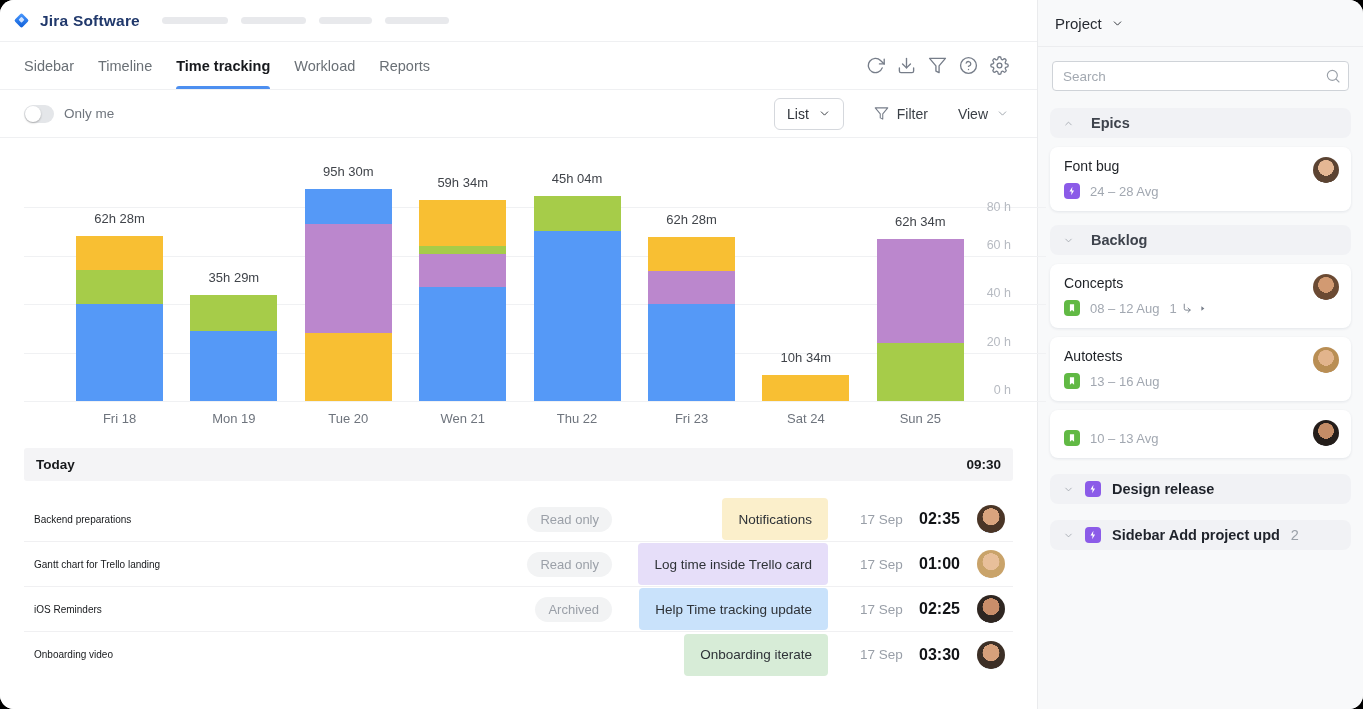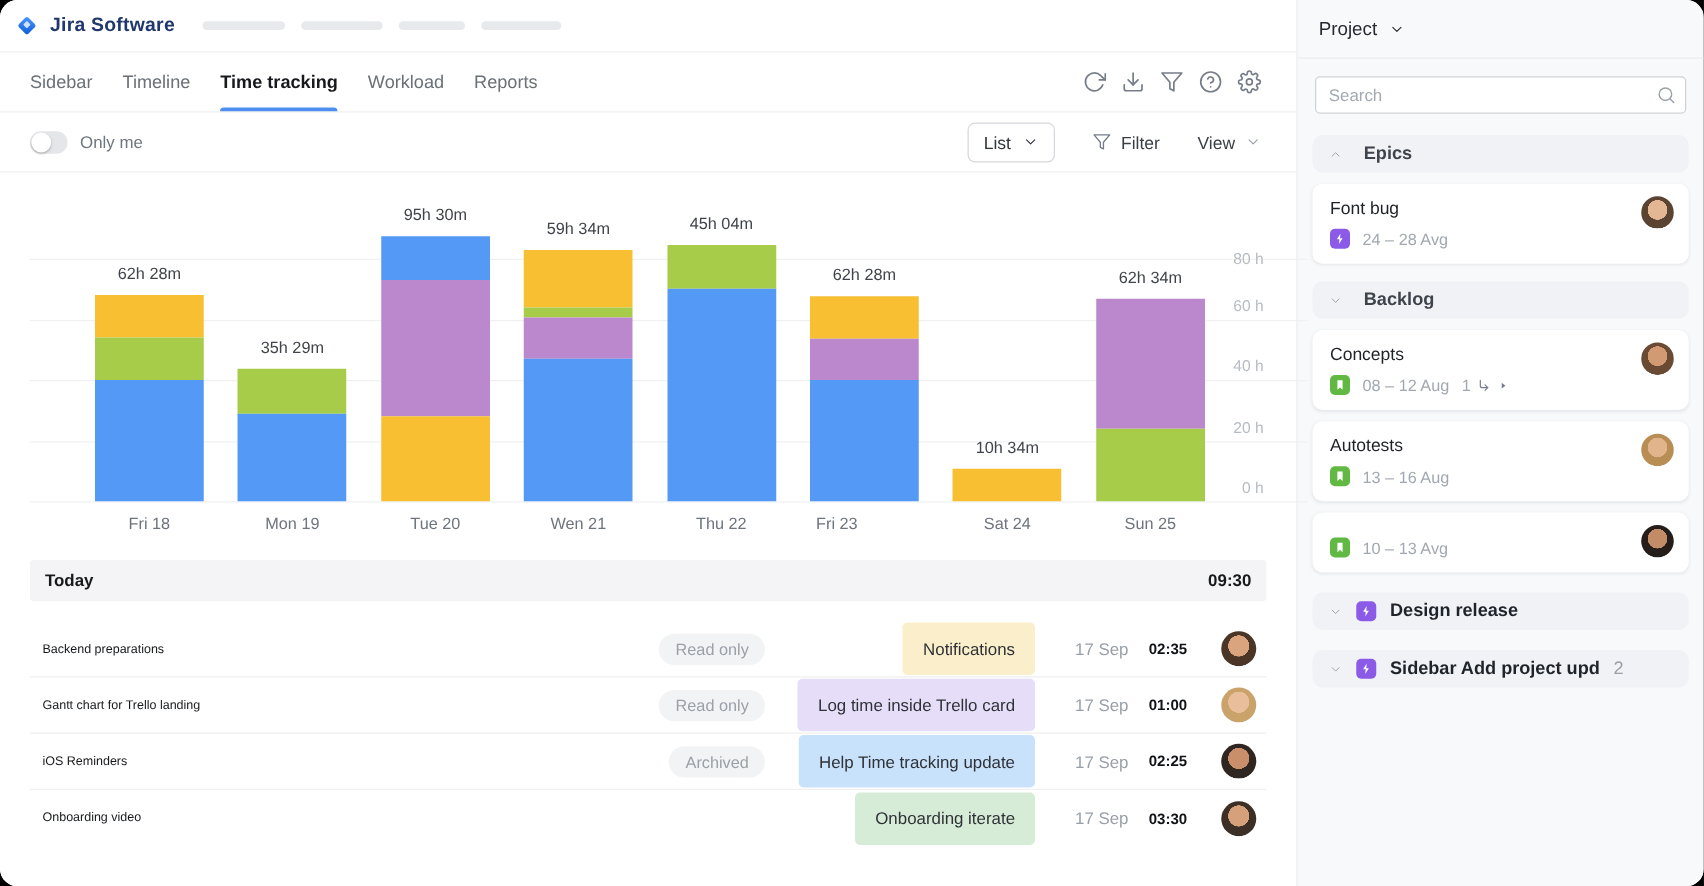--- a/index.html
+++ b/index.html
@@ -43,21 +43,21 @@
   .today{margin:8px 24px 0;height:33px;background:#F4F4F6;border-radius:3px;display:flex;align-items:center;justify-content:space-between;padding:0 12px;}
   .today div{font-size:13.5px;font-weight:700;color:#17191C;}
   .tasks{margin:16px 24px 0;}
   .trow{height:45px;display:flex;align-items:center;padding:0 8px 0 0;border-bottom:1px solid #F0F0F2;}
   .trow:last-child{border-bottom:none;}
   .t-title{flex:1;font-size:10px;color:#17191C;padding-left:10px;}
   .pill{background:#F2F3F4;color:#9BA0A8;font-size:13px;padding:5px 13px;border-radius:13px;margin-right:20px;white-space:nowrap;}
   .tag-col{width:196px;display:flex;justify-content:flex-end;}
   .tag{height:42px;display:flex;align-items:center;padding:0 16px;border-radius:4px;font-size:13.5px;color:#2E3237;white-space:nowrap;}
   .t-date{margin-left:32px;width:46px;font-size:13.5px;color:#999FA8;}
-  .t-time{margin-left:13px;width:46px;font-size:12px;font-weight:700;color:#111316;}
+  .t-time{margin-left:13px;width:46px;font-size:16px;font-weight:700;color:#111316;}
   .avatar{width:28px;height:28px;border-radius:50%;margin-left:12px;flex:none;}
   .av1{background:radial-gradient(circle at 50% 42%,#D9A47E 0 39%,#4A3526 40% 74%,#9FB2C8 75%);}
   .av2{background:radial-gradient(circle at 50% 42%,#E8BF9A 0 39%,#C9A36A 40% 74%,#D8CFC4 75%);}
   .av3{background:radial-gradient(circle at 50% 42%,#C98E6A 0 39%,#2F2621 40% 74%,#B7BDC6 75%);}
   .av4{background:radial-gradient(circle at 50% 42%,#D6A07B 0 39%,#3C2F26 40% 74%,#7E8894 75%);}
   .av5{background:radial-gradient(circle at 50% 42%,#E4B794 0 39%,#5B4332 40% 74%,#E3E6EA 75%);}
   .av6{background:radial-gradient(circle at 50% 42%,#D29A72 0 39%,#6B4A33 40% 74%,#C9CFD6 75%);}
   .av7{background:radial-gradient(circle at 50% 42%,#E2B48C 0 39%,#B98E54 40% 74%,#D5D9DE 75%);}
   .av8{background:radial-gradient(circle at 50% 42%,#C48C66 0 39%,#241D1A 40% 74%,#8E9AA8 75%);}
   
@@ -234,21 +234,21 @@
           <div class="seg" style="height: 169.992px; background: rgb(85, 153, 247);"></div>
         </div>
         <div class="vlab" style="left: 516.6px; top: 33.0875px;">45h 04m</div>
         <div class="xlab" style="left: 516.6px;">Thu 22</div>
         <div class="bar" style="left: 648px; top: 99.07px; height: 163.93px;">
           <div class="seg" style="height: 33.95px; background: rgb(248, 191, 51);"></div>
           <div class="seg" style="height: 32.98px; background: rgb(187, 135, 205);"></div>
           <div class="seg" style="height: 97px; background: rgb(85, 153, 247);"></div>
         </div>
         <div class="vlab" style="left: 631px; top: 74.07px;">62h 28m</div>
-        <div class="xlab" style="left: 609px;">Fri 23</div>
+        <div class="xlab" style="left: 631px;">Fri 23</div>
         <div class="bar" style="left: 762.4px; top: 237.053px; height: 25.9475px;">
           <div class="seg" style="height: 25.9475px; background: rgb(248, 191, 51);"></div>
         </div>
         <div class="vlab" style="left: 745.4px; top: 212.053px;">10h 34m</div>
         <div class="xlab" style="left: 745.4px;">Sat 24</div>
         <div class="bar" style="left: 876.8px; top: 101.01px; height: 161.99px;">
           <div class="seg" style="height: 104.032px; background: rgb(187, 135, 205);"></div>
           <div class="seg" style="height: 57.9575px; background: rgb(166, 204, 73);"></div>
         </div>
         <div class="vlab" style="left: 859.8px; top: 76.01px;">62h 34m</div>

